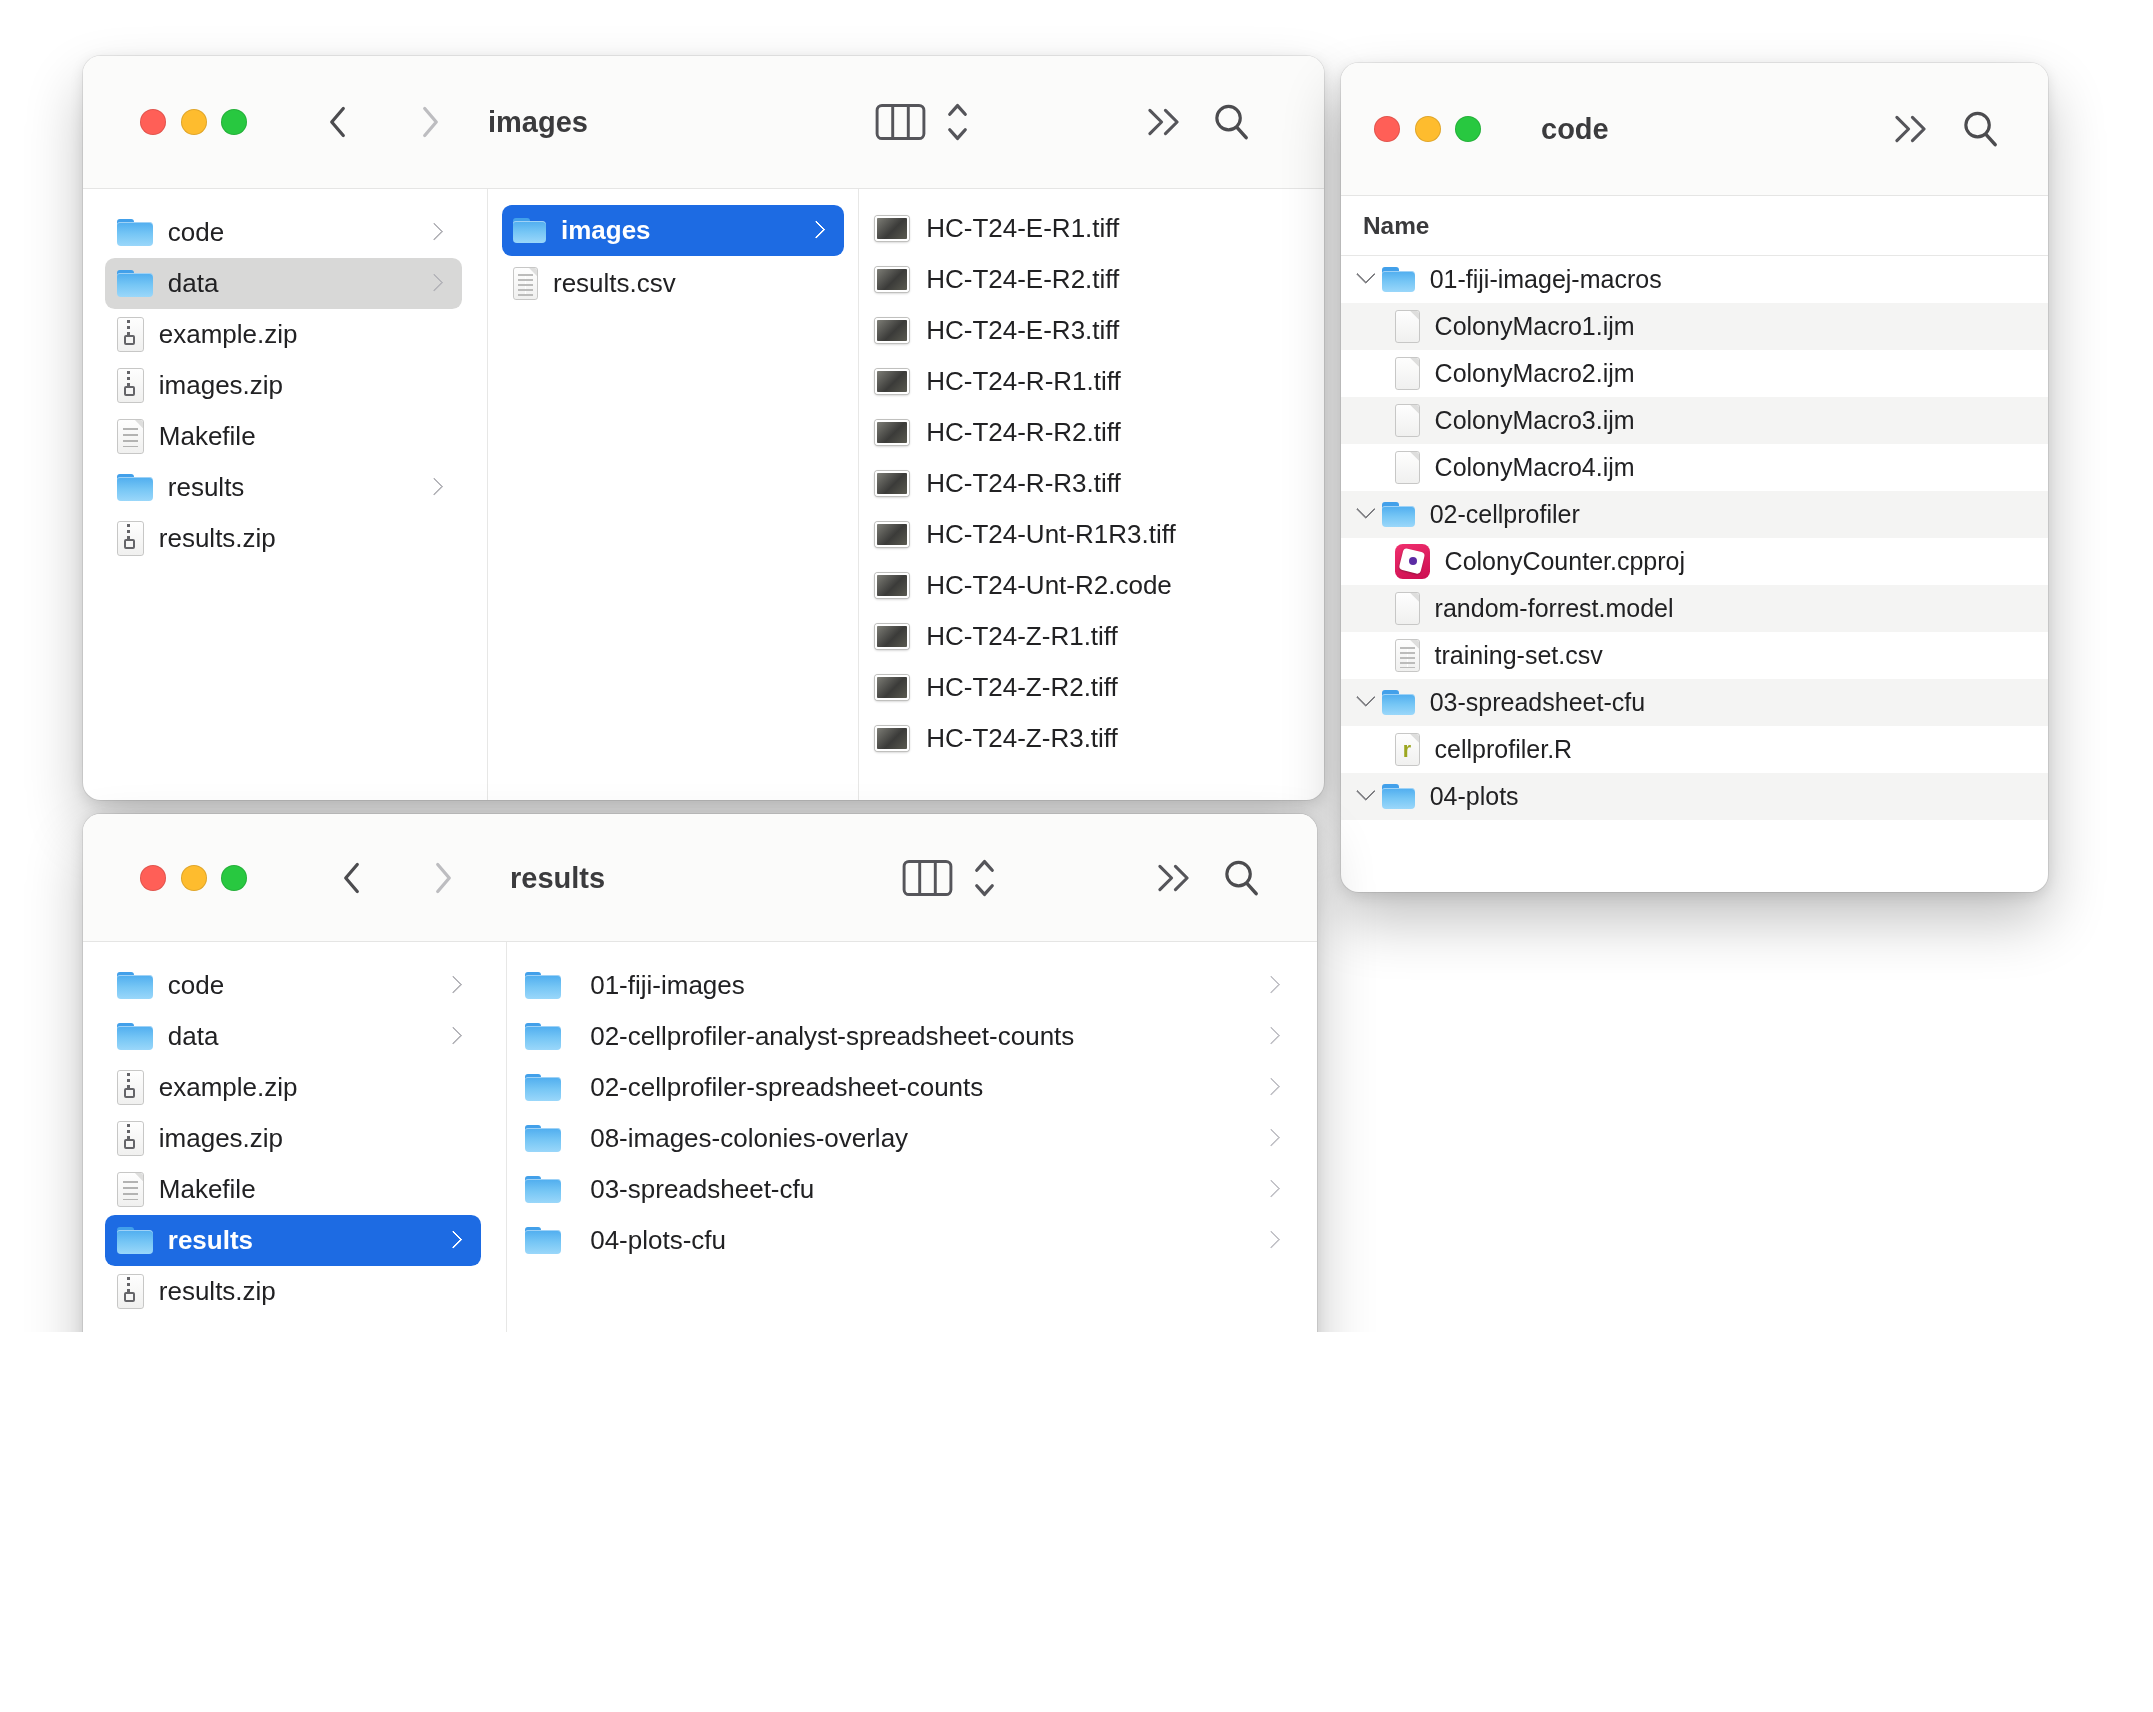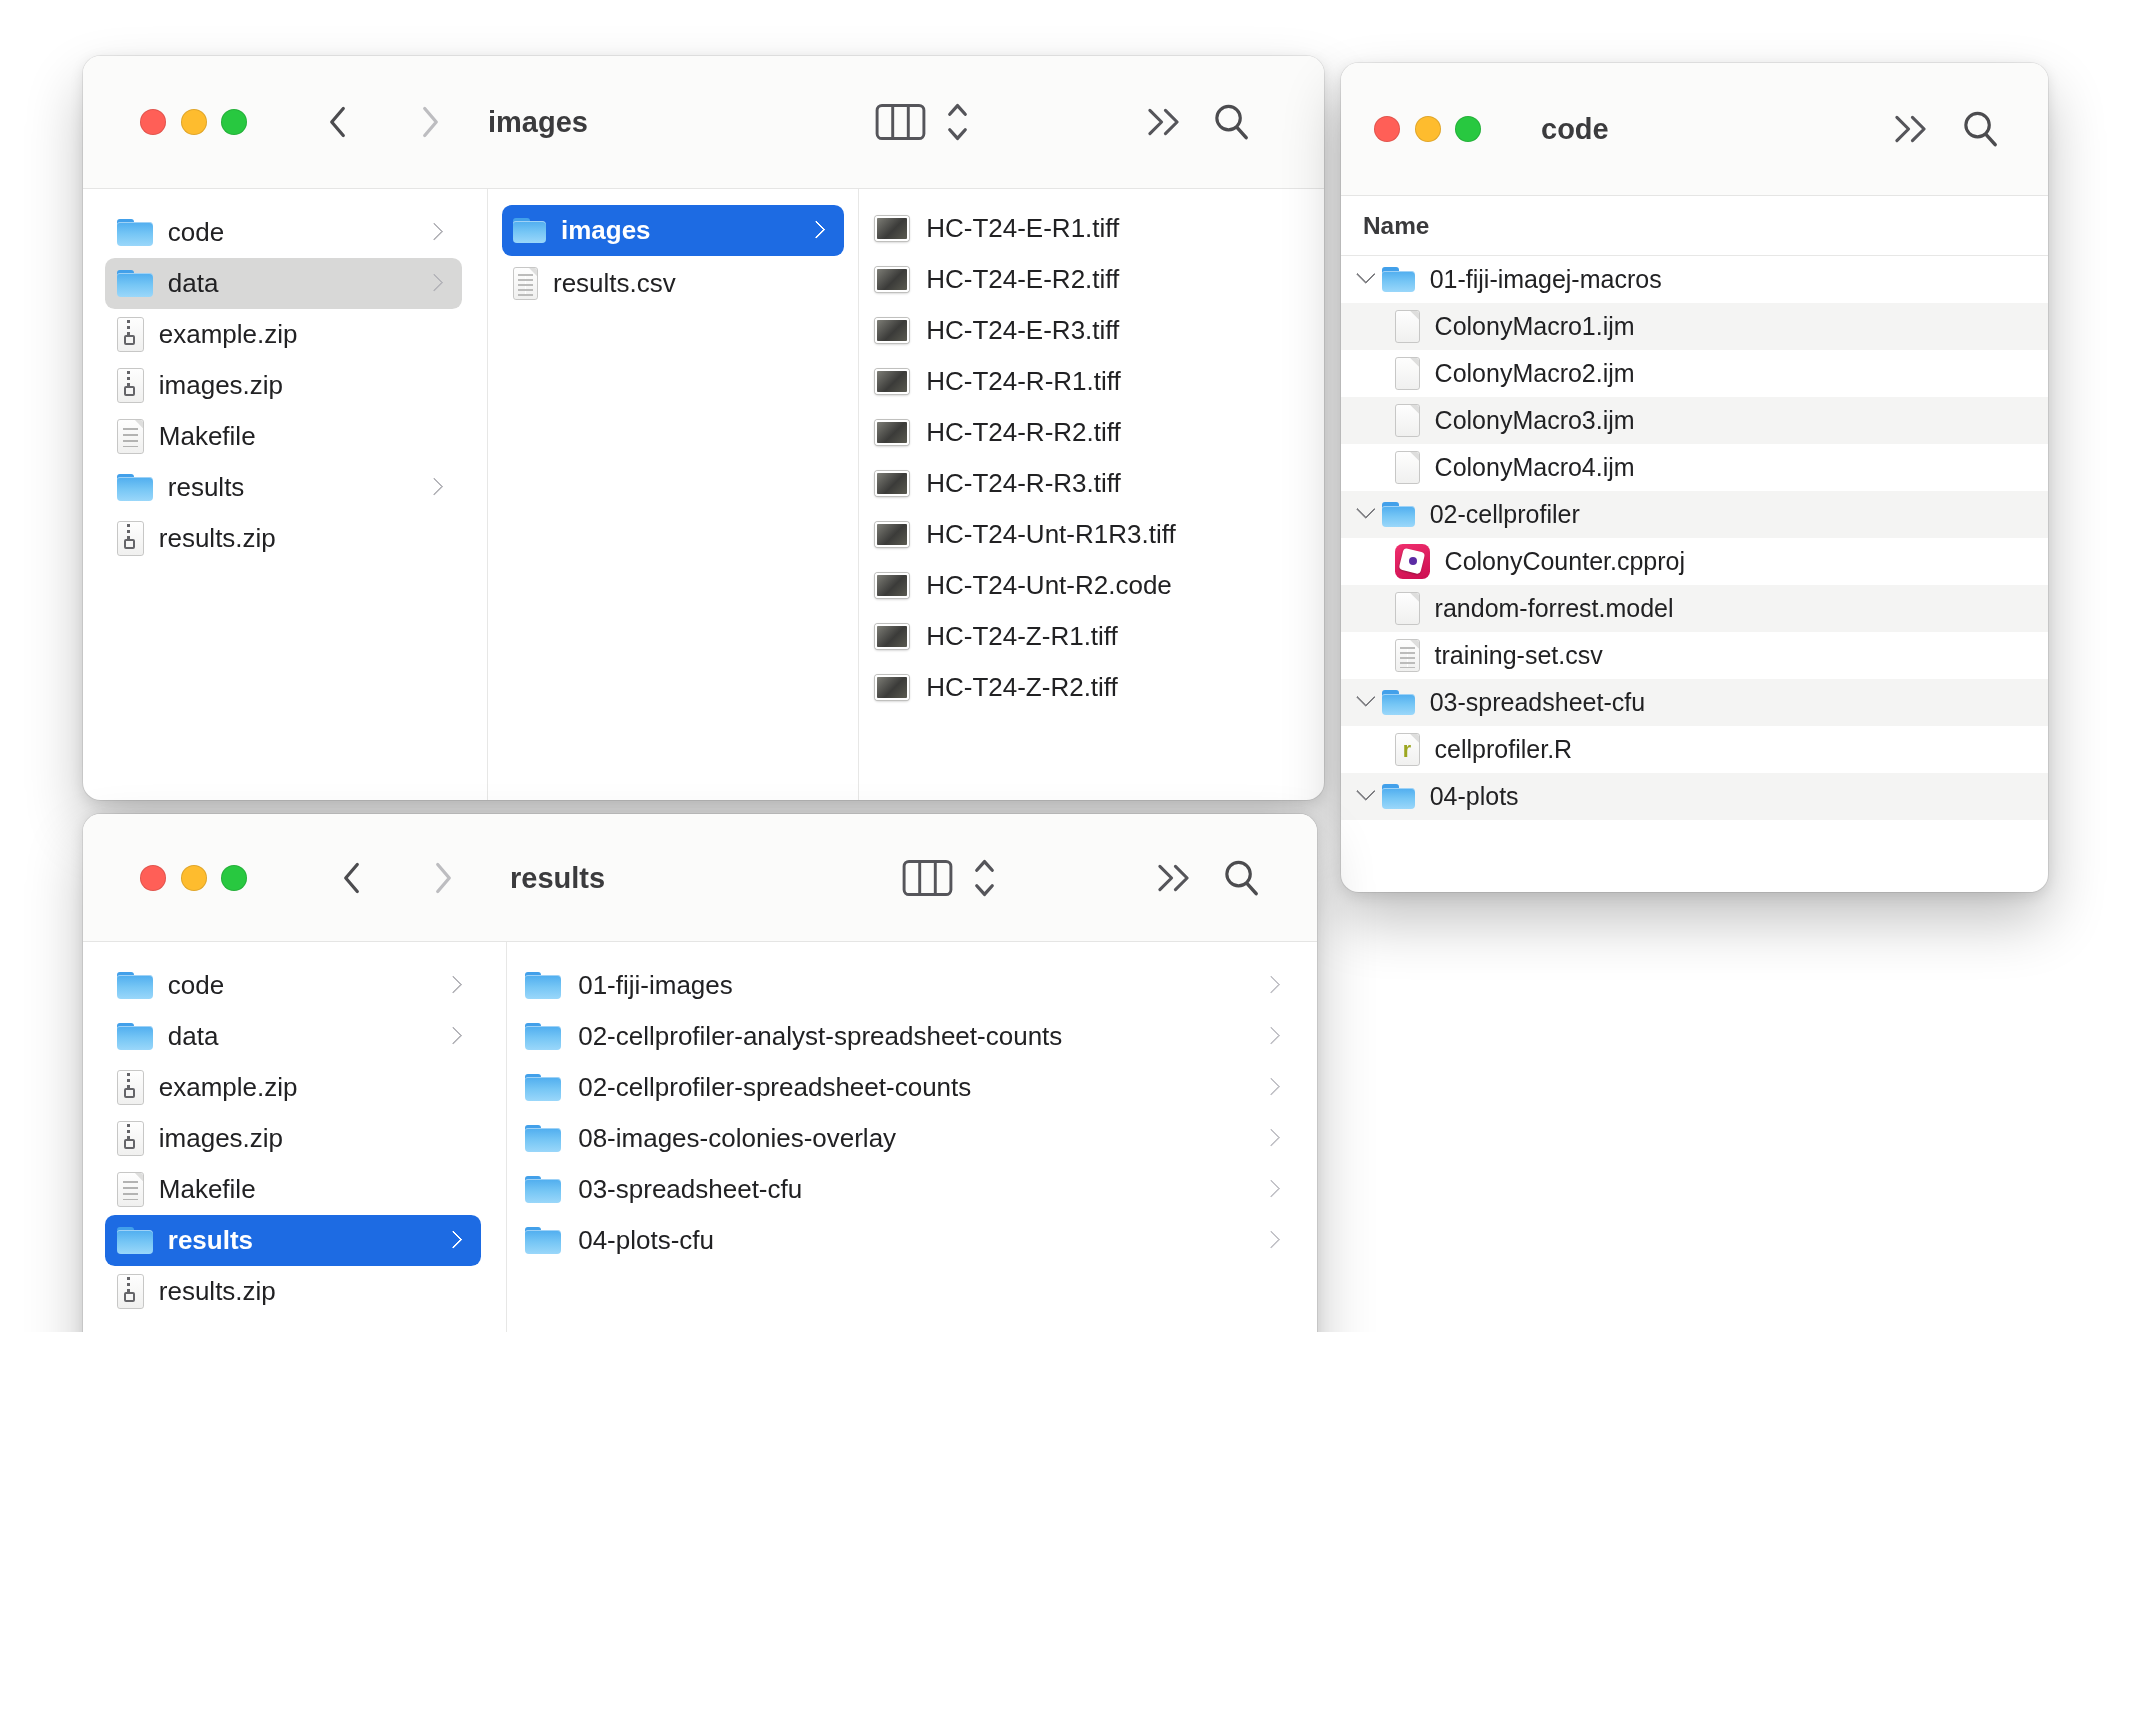--- a/index.html
+++ b/index.html
@@ -52,21 +52,21 @@
   .sb-row.sel-blue .lbl{color:#fff;font-weight:700;}
   .lbl{margin-left:14.6px;font-size:26px;color:#212123;white-space:nowrap;}
 
   .mid-row{height:51px;border-radius:9.8px;display:flex;align-items:center;padding:0 11.7px;position:relative;margin-bottom:2px;}
   .mid-row.sel-blue{background:#1d6be3;}
   .mid-row.sel-blue .lbl{color:#fff;font-weight:700;}
 
   .file-row{height:51px;display:flex;align-items:center;}
   .file-row .lbl{margin-left:17.6px;}
 
-  .res-row{height:51px;display:flex;align-items:center;position:relative;padding-right:59px;}
+  .res-row{height:51px;display:flex;align-items:center;position:relative;padding-right:59px;gap:12px;}
   .res-row .lbl{margin-left:17.6px;}
 
   .code-row{height:47px;display:flex;align-items:center;position:relative;}
   .code-row.stripe{background:#f4f4f3;}
   .code-row .lbl{margin-left:14.6px;font-size:25px;}
   .code-row.lvl0{padding-left:11.7px;}
   .code-row.lvl1{padding-left:54px;}
 
   .list-header{height:59px;border-bottom:1px solid #e7e7e6;display:flex;align-items:center;
                padding-left:22px;font-size:24.4px;font-weight:700;color:#3a3a3c;background:#fff;}
@@ -241,20 +241,24 @@
             <span class="lbl">HC-T24-Unt-R2.code</span>
           </div>
           <div class="file-row">
             <span class="ic ic-tiff"></span>
             <span class="lbl">HC-T24-Z-R1.tiff</span>
           </div>
           <div class="file-row">
             <span class="ic ic-tiff"></span>
             <span class="lbl">HC-T24-Z-R2.tiff</span>
           </div>
+          <div class="file-row">
+            <span class="ic ic-tiff"></span>
+            <span class="lbl">HC-T24-Z-R3.tiff</span>
+          </div>
         </div>
     </div>
   </section>
 
   <section class="window" id="win-code">
     <div class="toolbar">
       <div class="lights">
         <span class="light l-red"></span>
         <span class="light l-yellow"></span>
         <span class="light l-green"></span>

